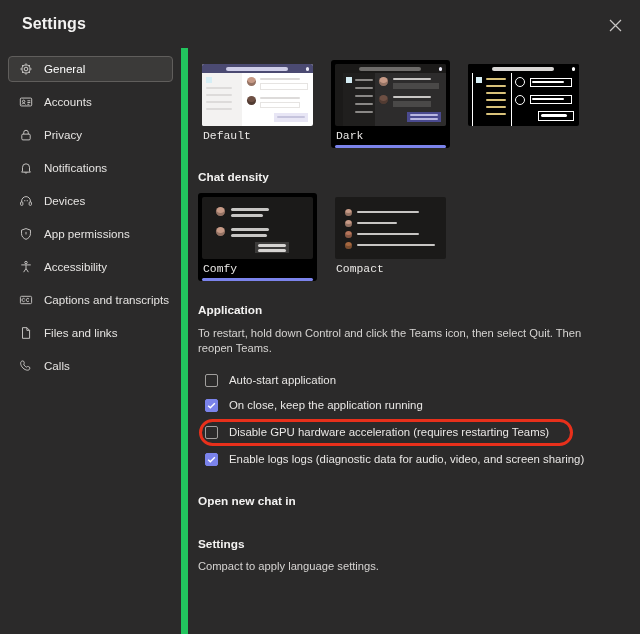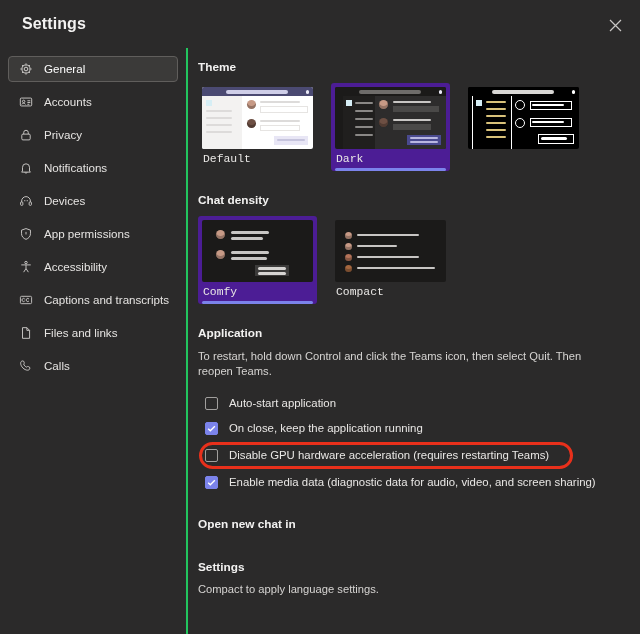--- a/index.html
+++ b/index.html
@@ -49,21 +49,21 @@
     display: flex;
     min-height: 0;
   }
 
   
   .sidebar {
     flex: 0 0 188px;
     width: 188px;
     background: #2b2a2a;
     padding: 8px 8px 0 8px;
-    border-right: 2px solid #22c55e;
+    border-right: 7px solid #22c55e;
     text-align: right;
   }
   .nav-item {
     display: flex;
     align-items: center;
     height: 26px;
     padding: 0 8px;
     border-radius: 4px;
     margin-bottom: 0;
     cursor: pointer;
@@ -112,21 +112,21 @@
   }
 
   
   .opt-row { display: flex; gap: 14px; }
   .opt {
     cursor: pointer;
     border-radius: 3px;
     padding: 4px 4px 0 4px;
     font-family: Liberation Mono, monospace;
   }
-  .opt.selected { background: #4c1d95; }
+  .opt.selected { background: #000000; }
   .thumb {
     width: 111px; height: 62px;
     border-radius: 2px;
     overflow: hidden;
     position: relative;
   }
   .opt-name {
     font-size: 11.4px;
     color: #e9e7e5;
     padding: 4px 1px 3px 1px;
@@ -361,21 +361,20 @@
             <path d="M4.2 2.2c1 0 1.4.5 1.7 1.6.3 1 .1 1.5-.6 1.9.4 1.6 2 3.2 3.6 3.6.4-.7.9-.9 1.9-.6 1.1.3 1.6.7 1.6 1.7 0 1.5-1.2 2.4-2.5 2.4-3.8 0-8-4.2-8-8 0-1.3.8-2.6 2.3-2.6z"></path>
           </g>
             </svg>
         </span>
         <span class="nav-label">Calls</span>
       </div>
     </div>
 
     <div class="content">
 
-      <div class="section-title">Theme</div>
       <div class="opt-row">
 
         <div class="opt">
           <div class="thumb" style="background:#ffffff;">
             <div class="t-top" style="background:#4b4a72;"></div>
             <div class="t-pill" style="left:24px;top:2.5px;width:62px;height:4px;background:#cfcee8;"></div>
             <div class="t-dot" style="right:4px;top:3px;width:3.5px;height:3.5px;background:#e9e8f5;"></div>
             <div class="t-box" style="left:0;top:9px;width:40px;height:53px;background:#f3f2f1;"></div>
             <div class="t-box" style="left:4px;top:13px;width:6px;height:6px;background:#d6eef5;"></div>
             <div class="t-pill" style="left:4px;top:23px;width:26px;height:2.4px;background:#dddbda;"></div>
@@ -515,21 +514,21 @@
           <span class="check-label">Disable GPU hardware acceleration (requires restarting Teams)</span>
           <span class="ring" style="left:-6px; top:1px; width:374px; height:27px;"></span>
         </div>
 
         <div class="check-row">
           <span class="cbox checked">
             <svg width="9" height="9" viewBox="0 0 10 10">
                 <path d="M1.3 5.2 3.7 7.6 8.7 2.4" stroke="#ffffff" stroke-width="1.5" fill="none"></path>
               </svg>
           </span>
-          <span class="check-label">Enable media data (diagnostic data for audio, video, and screen sharing)</span>
+          <span class="check-label">Enable logs logs (diagnostic data for audio, video, and screen sharing)</span>
         </div>
       </div>
 
       <div class="gap-lg"></div>
 
       <div class="section-title" style="margin-bottom:7px;">Open new chat in</div>
 
       <div class="gap-lg"></div>
 
       <div class="section-title" style="margin-bottom:8px;">Settings</div>

